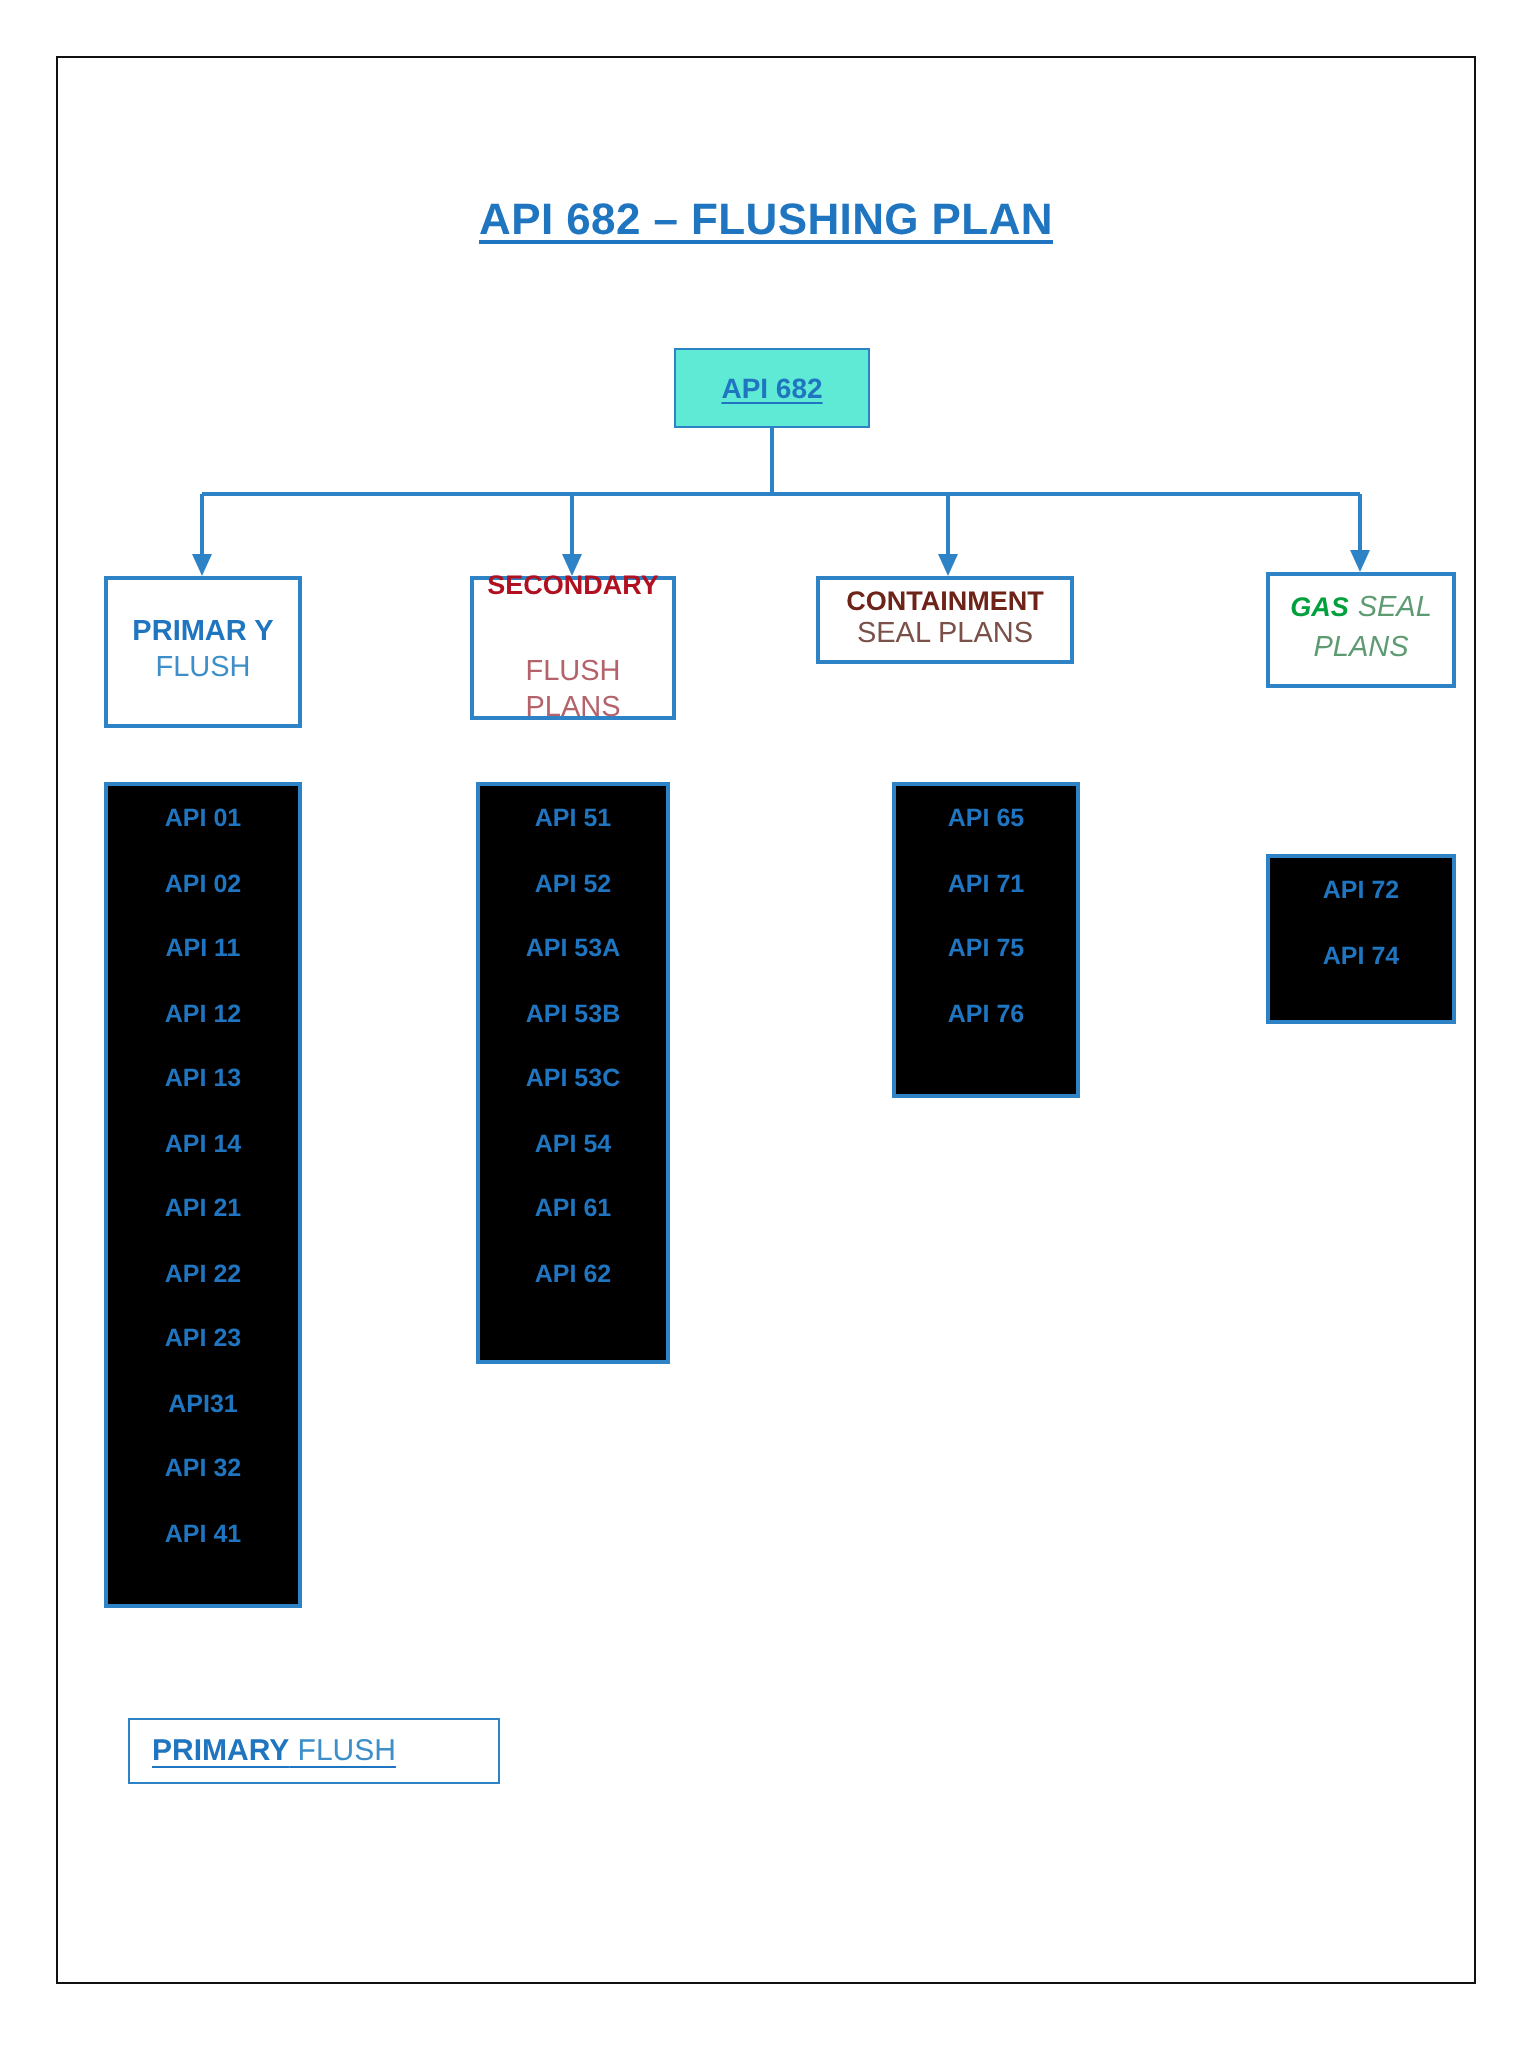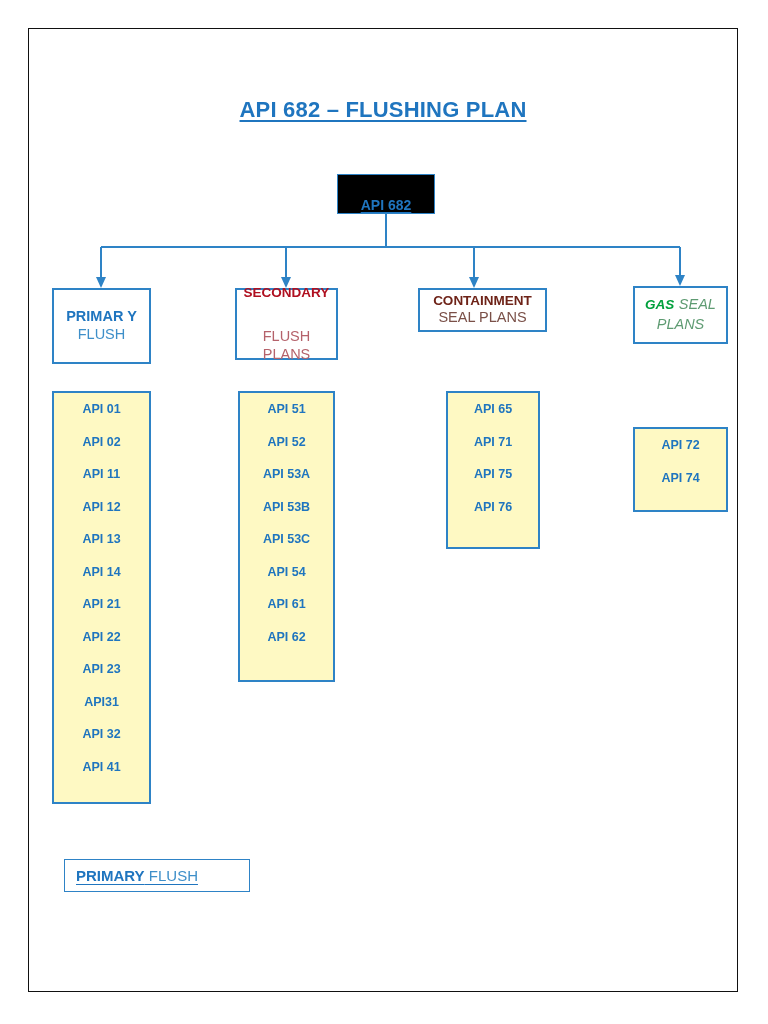--- a/index.html
+++ b/index.html
@@ -44,23 +44,23 @@
   
   .root-node {
     position: absolute;
     left: 308px;
     top: 145px;
     width: 98px;
     height: 40px;
     border: 1.8px solid #2E83C6;
     box-sizing: border-box;
     display: flex;
-    align-items: flex-end;
+    align-items: center;
     justify-content: center;
-    background: #000000;
+    background: #5eead4;
   }
   .root-node span {
     font-size: 14px;
     font-weight: bold;
     color: #1F75BF;
     text-decoration: underline;
     text-underline-offset: 2px;
   }
 
   
@@ -104,35 +104,35 @@
   #hdr-primary { left: 23px;  top: 259px; width: 99px;  height: 76px; text-align: center; }
   #hdr-primary .strong { color: #1F75BF; display:block; }
   #hdr-primary .soft   { color: #3E8FC9; display:block; }
 
   
   #hdr-secondary { left: 206px; top: 259px; width: 103px; height: 72px; gap: 27px; }
   #hdr-secondary .strong { color: #B01020; font-size: 13.5px; display:block; }
   #hdr-secondary .soft   { color: #B5626B; display:block; }
 
   
-  #hdr-containment { left: 389px; top: 259px; width: 129px; height: 44px; }
+  #hdr-containment { left: 379px; top: 259px; width: 129px; height: 44px; }
   #hdr-containment .strong { color: #6E2318; font-size: 13.5px; display:block; }
   #hdr-containment .soft   { color: #7A5048; display:block; }
 
   
   #hdr-gas { left: 604px; top: 257px; width: 95px; height: 58px; }
   #hdr-gas .strong { color: #00A03C; font-size: 13.5px; }
   #hdr-gas .soft   { color: #5E9B72; }
 
   
   .plan-box {
     position: absolute;
     border: 2px solid #2E83C6;
     box-sizing: border-box;
-    background: #fef9c3;
+    background: #000000;
     display: flex;
     flex-direction: column;
     align-items: center;
     padding-top: 10px;
   }
   .plan-box .plan-item {
     font-size: 12.5px;
     font-weight: bold;
     color: #1F75BF;
     line-height: 1;

